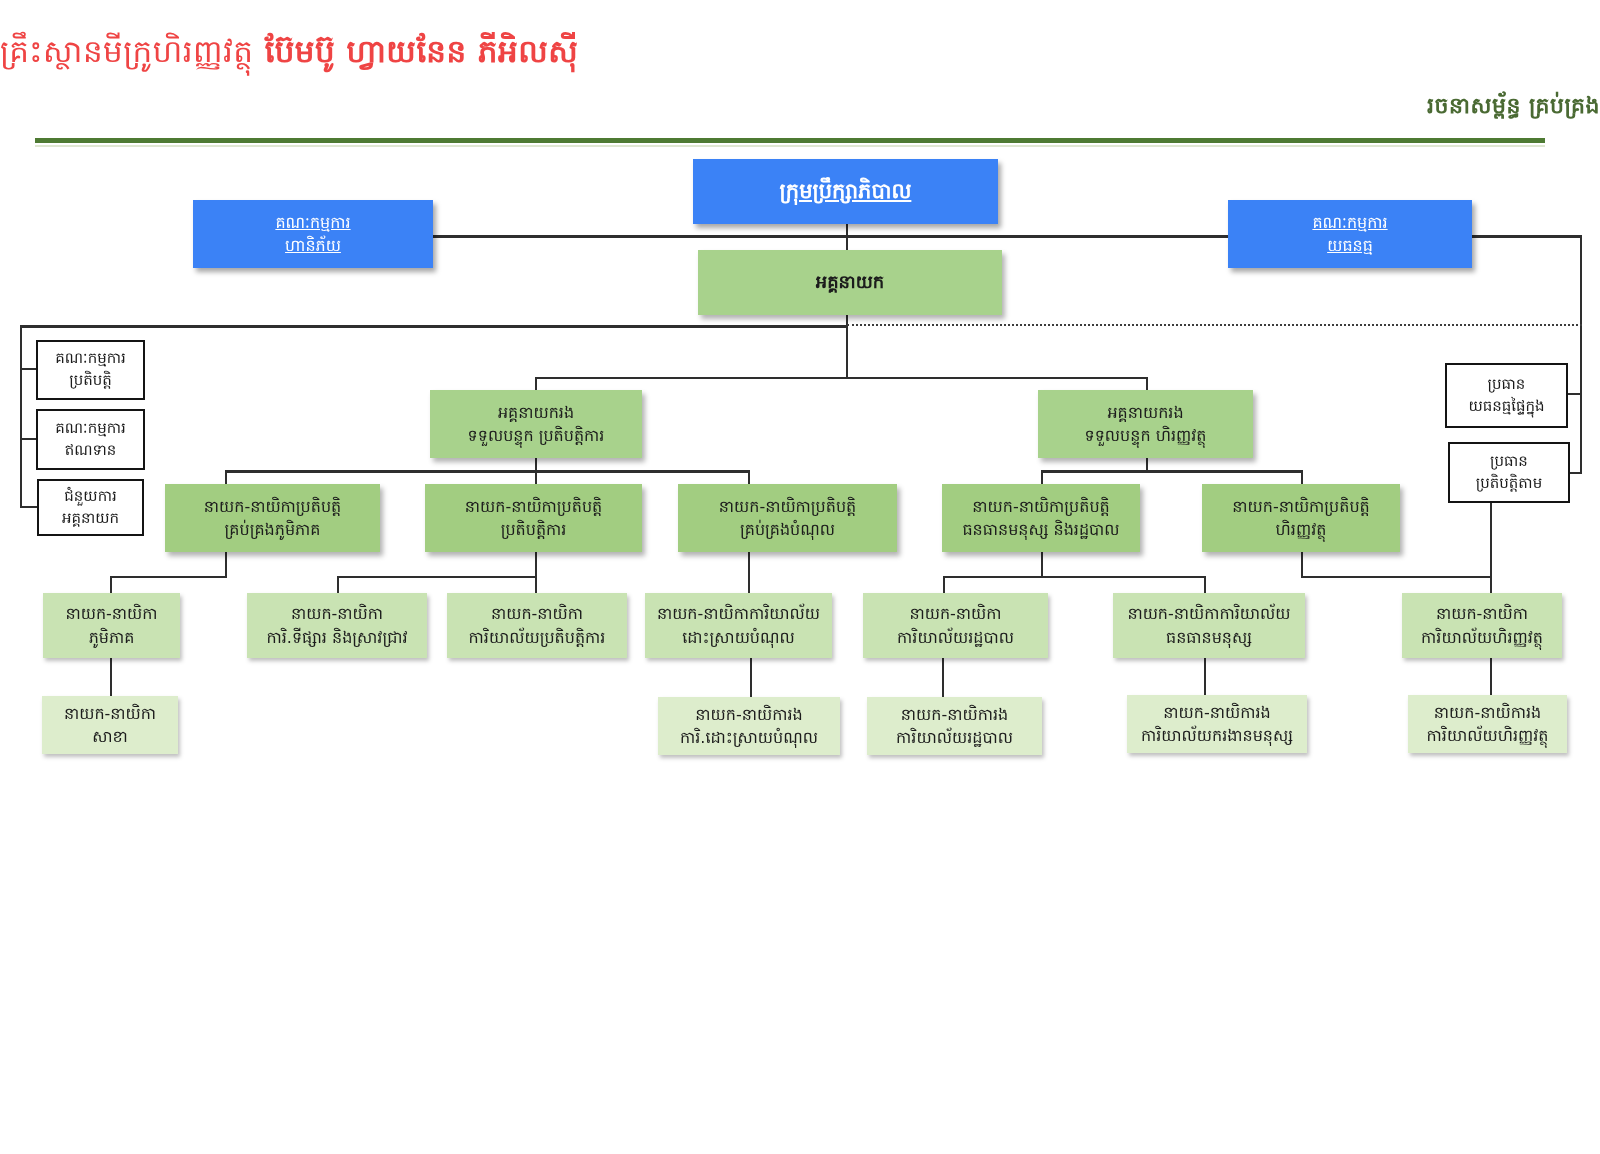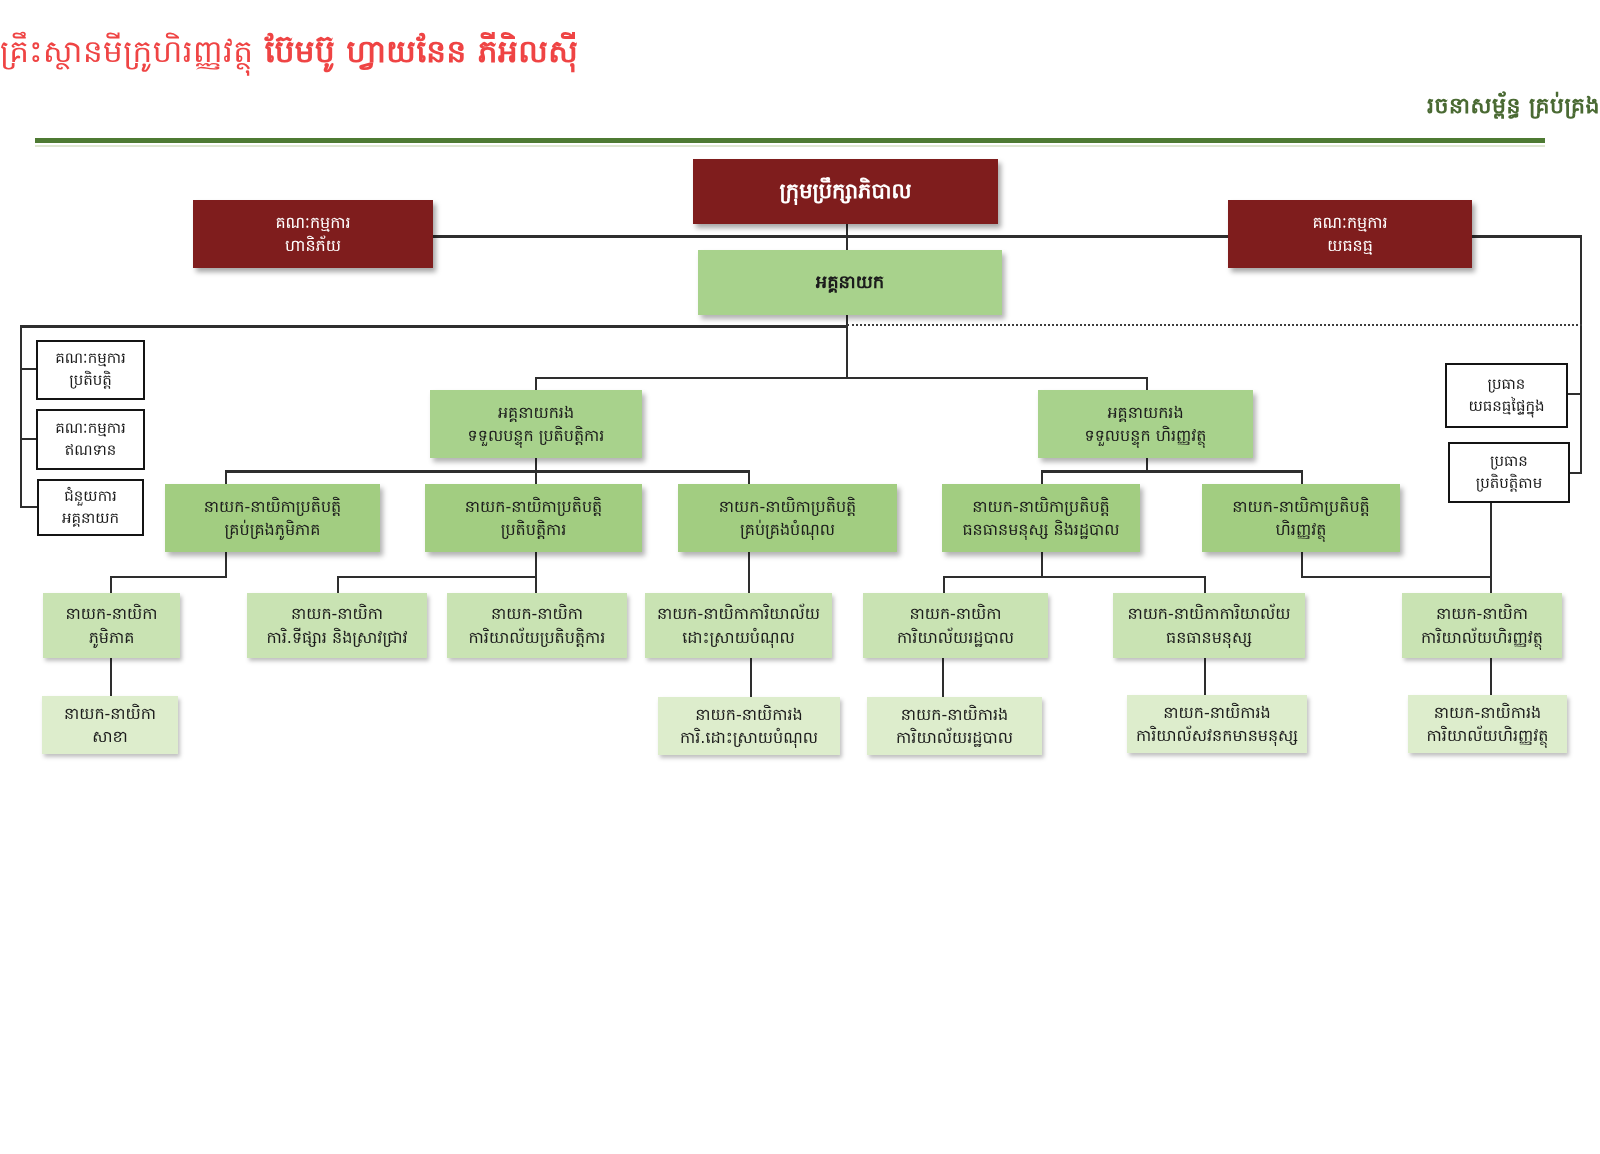--- a/index.html
+++ b/index.html
@@ -10,21 +10,21 @@
   .title1{position:absolute;left:0;top:24px;width:100%;text-align:left;
     color:#ef4444;font-size:31px;font-weight:bold;letter-spacing:.5px;margin-top:8px;}
   .title1 .reg{font-weight:normal;}
   .title2{position:absolute;left:0;top:92px;width:100%;text-align:right;
     color:#4a6a33;font-size:22px;font-weight:bold;letter-spacing:.5px;}
   .rule{position:absolute;left:35px;top:138px;width:1510px;height:5px;background:#4e7a33;}
   .rule2{position:absolute;left:35px;top:145px;width:1510px;height:2px;background:#dfe7d2;}
 
   .box{position:absolute;display:flex;flex-direction:column;align-items:center;justify-content:center;
     text-align:center;line-height:1.45;font-size:16px;box-sizing:border-box;padding:2px 4px;}
-  .dark{background:#7f1d1d;color:#ffffff;box-shadow:3px 4px 5px rgba(0,0,0,.35);}
+  .dark{background:#3b82f6;color:#ffffff;box-shadow:3px 4px 5px rgba(0,0,0,.35);text-decoration:underline;}
   .g1{background:#a8d28c;box-shadow:3px 4px 5px rgba(0,0,0,.30);}
   .g2{background:#a2cd81;box-shadow:3px 4px 5px rgba(0,0,0,.30);}
   .g3{background:#c9e3b3;box-shadow:2px 3px 4px rgba(0,0,0,.25);}
   .g4{background:#ddedcc;box-shadow:2px 3px 4px rgba(0,0,0,.25);}
   .white{background:#ffffff;border:2px solid #141414;font-size:15px;}
   .big{font-size:21px;font-weight:bold;}
   .med{font-size:18px;}
 
   .hl{position:absolute;background:#2e2e2e;height:2px;}
   .vl{position:absolute;background:#2e2e2e;width:2px;}
@@ -196,20 +196,20 @@
   <div class="box g4" style="left:658px;top:697px;width:182px;height:58px;">
     <span>នាយក-នាយិការង</span>
     <span>ការិ.ដោះស្រាយបំណុល</span>
   </div>
   <div class="box g4" style="left:867px;top:697px;width:175px;height:58px;">
     <span>នាយក-នាយិការង</span>
     <span>ការិយាល័យរដ្ឋបាល</span>
   </div>
   <div class="box g4" style="left:1127px;top:695px;width:180px;height:58px;">
     <span>នាយក-នាយិការង</span>
-    <span>ការិយាល័សវនកមានមនុស្ស</span>
+    <span>ការិយាល័យករងានមនុស្ស</span>
   </div>
   <div class="box g4" style="left:1408px;top:695px;width:159px;height:58px;">
     <span>នាយក-នាយិការង</span>
     <span>ការិយាល័យហិរញ្ញវត្ថុ</span>
   </div>
 
 </div>
 
 </body></html>

